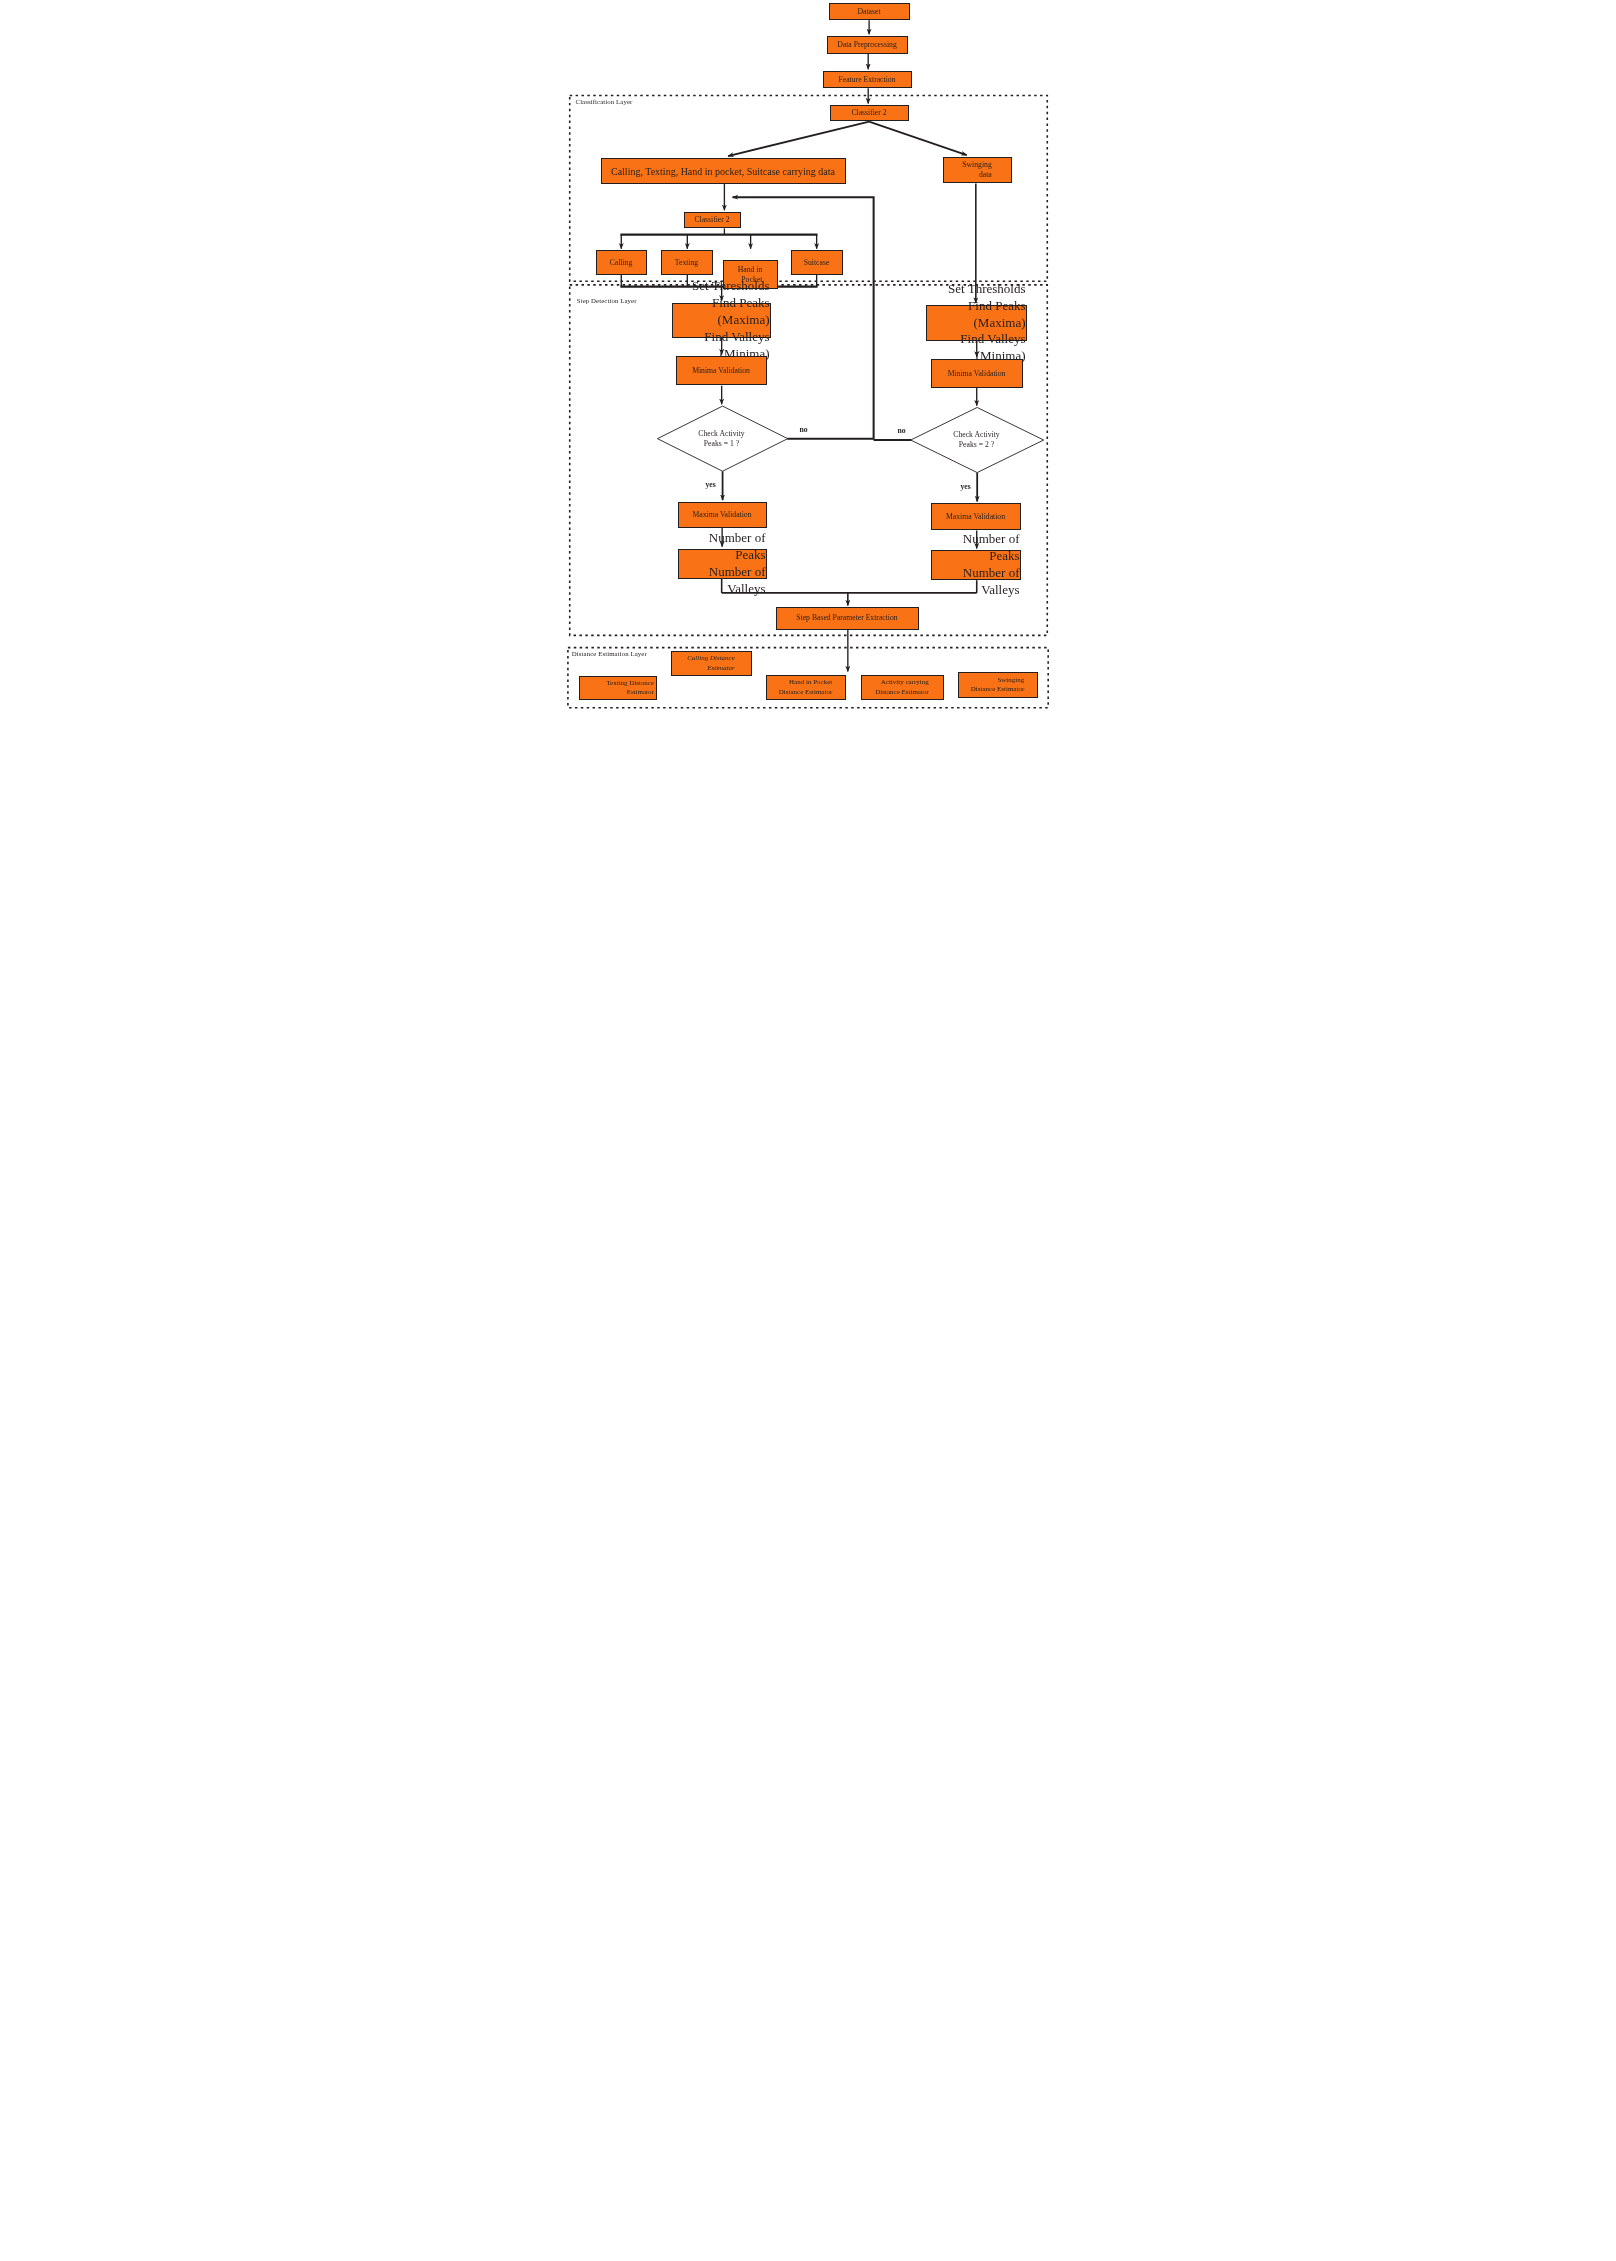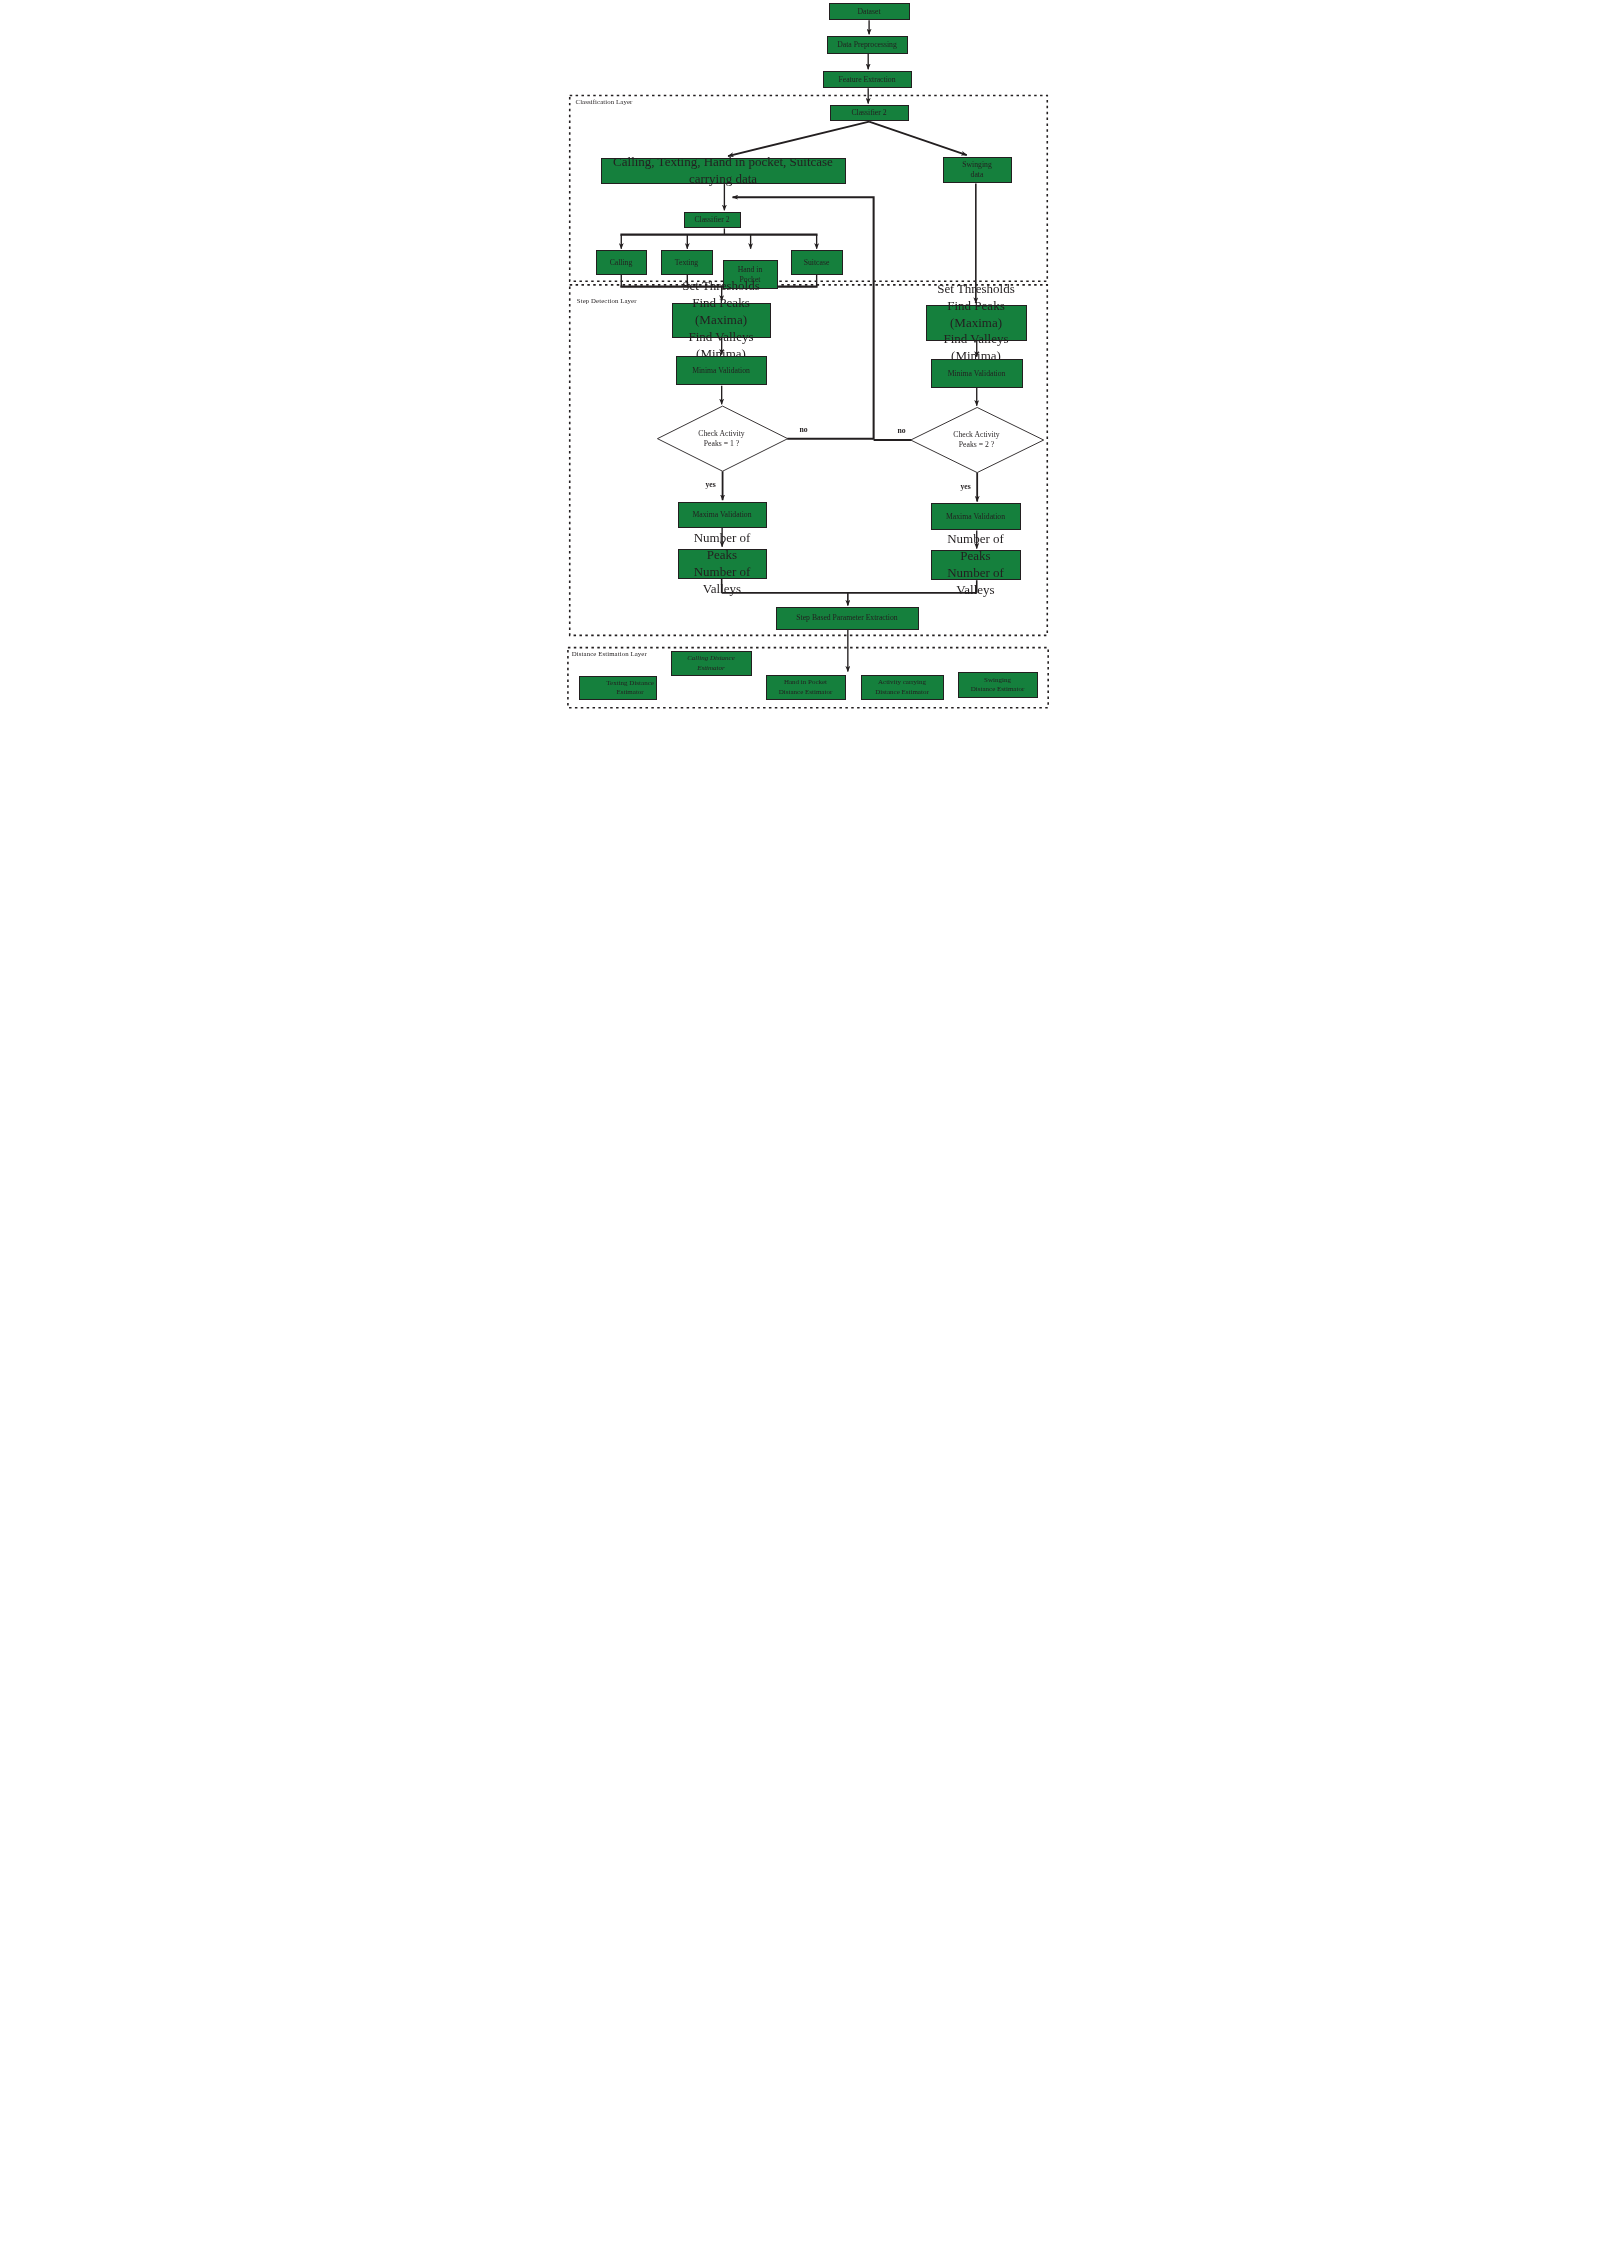--- a/index.html
+++ b/index.html
@@ -14,26 +14,26 @@
   }
   .canvas svg.wires {
     position: absolute;
     left: 0; top: 0;
     width: 485px; height: 710px;
     z-index: 0;
   }
   .node {
     position: absolute;
     box-sizing: border-box;
-    background: #15803d;
+    background: #f97316;
     border: 0.9px solid #231f20;
     display: flex;
     align-items: center;
     justify-content: center;
-    text-align: center;
+    text-align: right;
     white-space: pre-line;
     z-index: 2;
     line-height: 1.3;
   }
   .diamond-text {
     position: absolute;
     transform: translate(-50%, -50%);
     text-align: center;
     white-space: pre-line;
     z-index: 2;
@@ -47,21 +47,21 @@
     letter-spacing: 0.1px;
   }
   .edge-label {
     position: absolute;
     transform: translate(-50%, -50%);
     font-weight: bold;
     font-size: 7.7px;
     z-index: 2;
   }
   .fs17 { font-size: 7.7px; }
-  .fs18 { font-size: 13px; }
+  .fs18 { font-size: 10px; }
   .fs16 { font-size: 13px; }
   .fs155 { font-size: 7px; }
 </style>
 </head>
 <body>
 
 <div class="canvas">
 
   <svg class="wires" viewBox="0 0 1072 1570">
     <defs>

